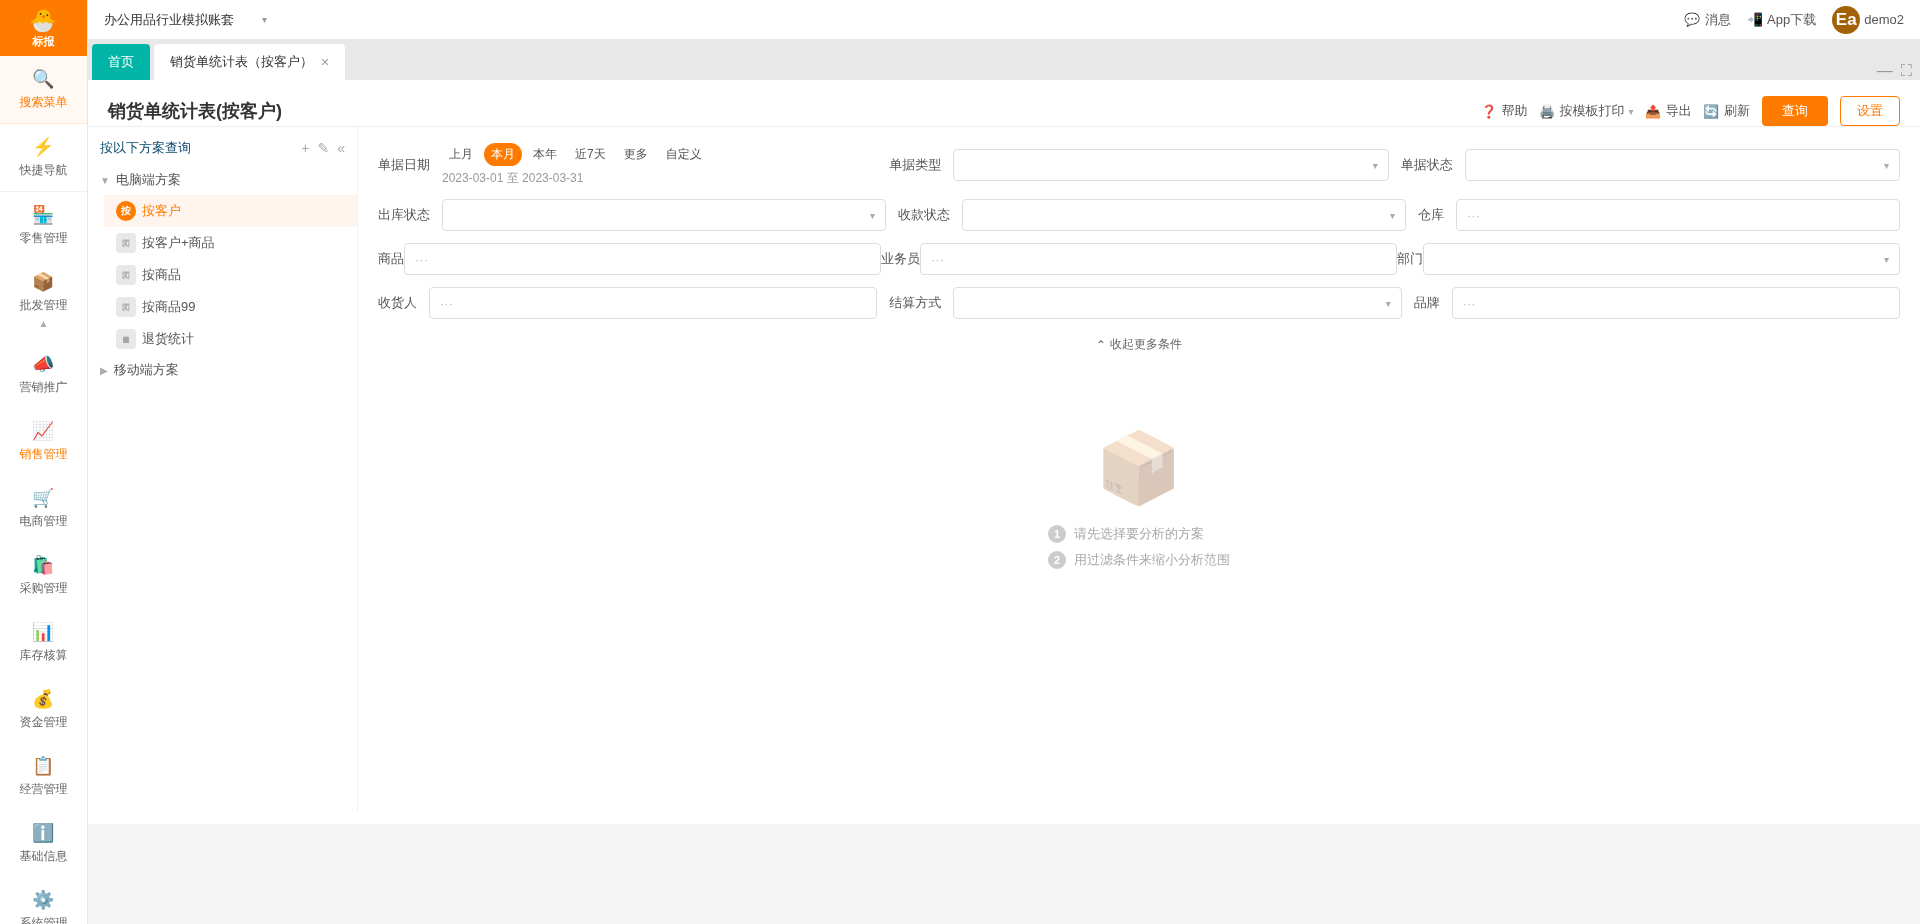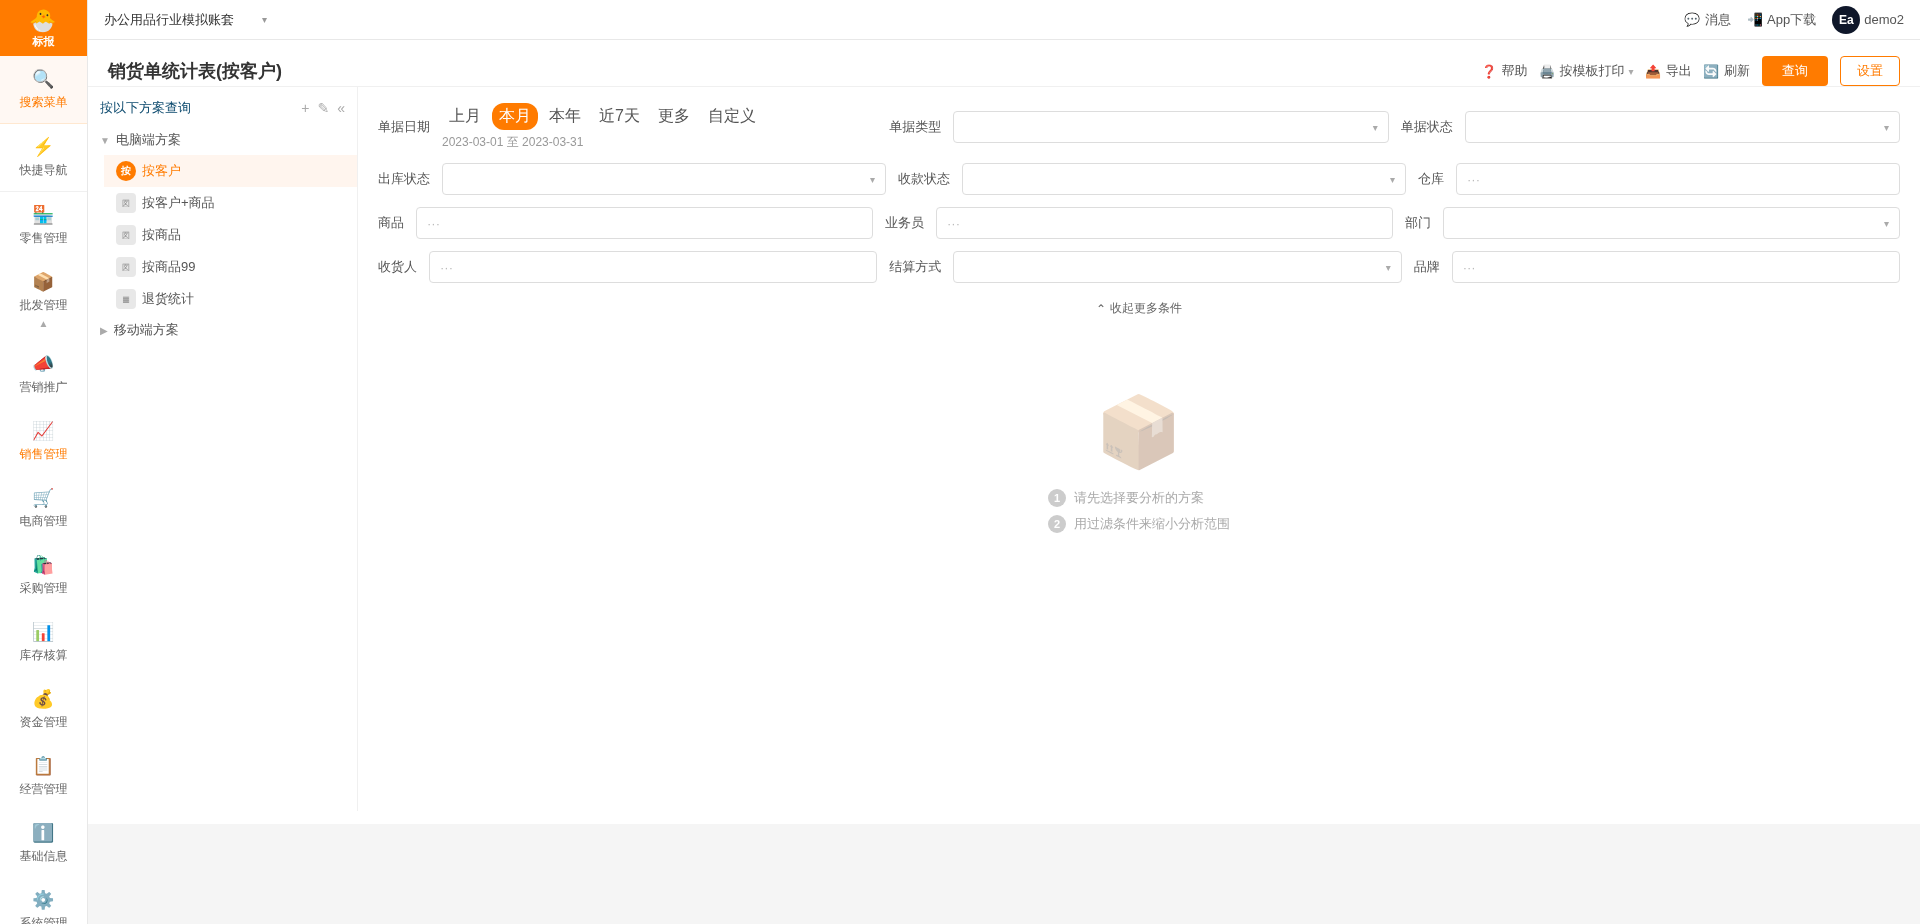--- a/index.html
+++ b/index.html
@@ -17,21 +17,21 @@
 
     
     .main-wrapper { flex: 1; display: flex; flex-direction: column; height: 824px; overflow: hidden; }
 
     
     .topbar { height: 40px; background: #fff; border-bottom: 1px solid #e8e8e8; display: flex; align-items: center; padding: 0 16px; gap: 20px; flex-shrink: 0; }
     .topbar-title { color: #333; font-size: 13px; }
     .topbar-dropdown-icon { color: #999; font-size: 10px; cursor: pointer; }
     .topbar-right { margin-left: auto; display: flex; align-items: center; gap: 16px; }
     .topbar-right-item { display: flex; align-items: center; gap: 4px; color: #555; cursor: pointer; font-size: 13px; }
-    .user-avatar { width: 28px; height: 28px; border-radius: 50%; background: #0f172a; display: flex; align-items: center; justify-content: center; color: #fff; font-size: 12px; font-weight: bold; }
+    .user-avatar { width: 28px; height: 28px; border-radius: 50%; background: #a16207; display: flex; align-items: center; justify-content: center; color: #fff; font-size: 17px; font-weight: bold; }
 
     
     .tabbar { height: 40px; background: #e8e8e8; display: flex; align-items: flex-end; padding: 0 0; flex-shrink: 0; }
     .tab { height: 36px; padding: 0 16px; display: flex; align-items: center; gap: 8px; cursor: pointer; font-size: 13px; background: #e0e0e0; color: #666; border-radius: 4px 4px 0 0; margin-left: 4px; }
     .tab.active { background: #fff; color: #333; }
     .tab-close { color: #999; font-size: 14px; cursor: pointer; }
     .tab-home { background: #00b4a6; color: #fff; }
 
     
     .page-content { flex: 1; background: #fff; overflow: auto; }
@@ -62,21 +62,21 @@
     .tree-child-icon { width: 20px; height: 20px; border-radius: 50%; background: #ff7b00; display: flex; align-items: center; justify-content: center; color: #fff; font-size: 10px; font-weight: bold; }
     .tree-child-icon-gray { width: 20px; height: 20px; border-radius: 4px; background: #e8e8e8; display: flex; align-items: center; justify-content: center; color: #888; font-size: 10px; }
 
     
     .right-panel { flex: 1; padding: 16px 20px; overflow-y: auto; }
     .filter-label { font-size: 13px; color: #555; white-space: nowrap; }
     .filter-field { display: flex; align-items: center; gap: 8px; border: 1px solid #ddd; border-radius: 4px; padding: 5px 10px; background: #fff; cursor: pointer; min-height: 32px; }
     .filter-field-placeholder { flex: 1; color: #bbb; font-size: 13px; }
     .filter-dropdown-icon { color: #aaa; font-size: 10px; }
     .filter-date-group { display: flex; align-items: center; gap: 4px; }
-    .date-btn { padding: 2px 6px; border-radius: 3px; cursor: pointer; font-size: 16px; color: #555; border: 1px solid transparent; }
+    .date-btn { padding: 2px 6px; border-radius: 3px; cursor: pointer; font-size: 12px; color: #555; border: 1px solid transparent; }
     .date-btn.active { background: #ff7b00; color: #fff; border-radius: 12px; }
     .date-range-text { color: #999; font-size: 12px; }
 
     
     .collapse-row { display: flex; justify-content: center; padding: 10px 0; }
     .collapse-btn { display: flex; align-items: center; gap: 4px; color: #666; font-size: 12px; cursor: pointer; padding: 4px 12px; border-radius: 4px; }
 
     
     .empty-state { display: flex; flex-direction: column; align-items: center; justify-content: center; padding: 60px 20px; gap: 16px; }
     .empty-tips { display: flex; flex-direction: column; gap: 8px; }
@@ -167,20 +167,33 @@
       </div>
       <div class="topbar-right-item">
         <div class="user-avatar">
           <span>Ea</span>
         </div>
         <span>demo2</span>
       </div>
     </div>
   </div>
 
+  <div class="tabbar">
+    <div class="tab tab-home">
+      <span>首页</span>
+    </div>
+    <div class="tab active">
+      <span>销货单统计表（按客户）</span>
+      <span class="tab-close">×</span>
+    </div>
+    <div style="margin-left:auto;display:flex;align-items:center;padding:0 8px;gap:8px;">
+      <span style="color:#999;font-size:16px;cursor:pointer;">—</span>
+      <span style="color:#999;font-size:16px;cursor:pointer;">⛶</span>
+    </div>
+  </div>
 
   <div class="page-content">
 
     <div class="page-header">
       <h1 class="page-title">销货单统计表(按客户)</h1>
       <div class="page-actions">
         <div class="page-action-item">
           <span>❓</span>
           <span>帮助</span>
         </div>
@@ -297,21 +310,21 @@
             <span class="filter-field-placeholder"></span>
             <span class="filter-dropdown-icon">▾</span>
           </div>
 
           <span class="filter-label">仓库</span>
           <div class="filter-field">
             <span class="filter-field-placeholder">···</span>
           </div>
         </div>
 
-        <div style="display:grid;grid-template-columns:auto 1fr auto 1fr auto 1fr;gap:8px 12px;align-items:center;margin-bottom:12px;">
+        <div style="display:grid;grid-template-columns:auto 1fr auto 1fr auto 1fr;gap:8px 0;align-items:center;margin-bottom:12px;">
           <span class="filter-label">商品</span>
           <div class="filter-field">
             <span class="filter-field-placeholder">···</span>
           </div>
 
           <span class="filter-label">业务员</span>
           <div class="filter-field">
             <span class="filter-field-placeholder">···</span>
           </div>
 

